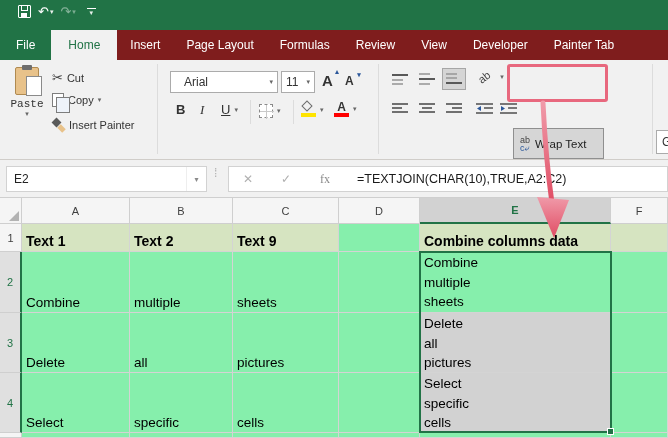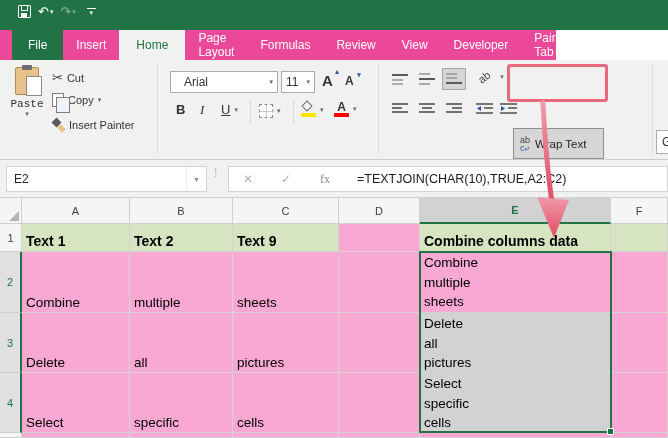--- a/index.html
+++ b/index.html
@@ -14,22 +14,22 @@
   .qat .caret { font-size:7px; opacity:.9; }
   .qat .dim { opacity:.45; }
   .qat-custom { display:flex; flex-direction:column; align-items:center; line-height:4px; margin-left:4px; }
   .qat-custom .bar { width:9px; height:1.5px; background:#fff; margin-bottom:2px; }
   .qat-custom .caret { font-size:7px; }
   .floppy { width:13px; height:13px; border:1.4px solid #fff; border-radius:1px; position:relative; }
   .floppy::before { content:""; position:absolute; left:2px; top:0; width:5px; height:4px; border:1.2px solid #fff; border-top:none; }
   .floppy::after { content:""; position:absolute; left:2px; bottom:0; width:5.5px; height:4px; background:#fff; }
 
   
-  .tabrow { position:absolute; left:0; top:30px; width:556px; height:30px; background:#ec4899;
-    display:flex; align-items:stretch; padding-left:12px; }
+  .tabrow { position:absolute; left:0; top:30px; width:668px; height:30px; background:#7f1d1d;
+    display:flex; align-items:stretch; }
   .tab { color:#fff; font-size:12px; display:flex; align-items:center; padding:0 13px; cursor:default; }
   .tab.file { background:#217346; padding:0 16px; }
   .tab.active { background:#f1f1f1; color:#217346; padding:0 17px; }
 
   
   .ribbon { position:absolute; left:0; top:60px; width:668px; height:100px; background:#f1f1f1;
     border-bottom:1px solid #d0cdc9; font-size:11px; color:#333; }
   .vsep { position:absolute; top:4px; height:90px; width:1px; background:#dcdcdc; }
   .grouplabel { position:absolute; top:142px; font-size:10.5px; color:#6a6a6a; }
   .launcher { position:absolute; top:139px; width:11px; height:11px; }
@@ -105,21 +105,21 @@
     display:grid; grid-template-columns:22px 108px 103px 106px 81px 191px 57px;
     grid-template-rows:26px 28px 61px 60px 60px 5px; font-size:13.5px; color:#000; }
   .hd { background:#f5f5f5; border-right:1px solid #cfcfcf; border-bottom:1px solid #cfcfcf;
     display:flex; align-items:center; justify-content:center; font-size:11px; color:#3f3f3f; }
   .hd.selcol { background:#d2d2d2; color:#217346; font-weight:bold; border-bottom:2px solid #217346; }
   .hd.selrow { background:#e0e0e0; color:#217346; border-right:2px solid #217346; }
   .corner { position:relative; background:#f5f5f5; border-right:1px solid #cfcfcf; border-bottom:1px solid #cfcfcf; }
   .corner::after { content:""; position:absolute; right:2px; bottom:2px; width:0; height:0;
     border-left:10px solid transparent; border-bottom:10px solid #b3b3b3; }
   .c { border-right:1px solid #d4d4d4; border-bottom:1px solid #d4d4d4; padding:0 4px 2px 4px;
-    display:flex; align-items:flex-end; overflow:hidden; white-space:nowrap; background:#f9a8d4; }
+    display:flex; align-items:flex-end; overflow:hidden; white-space:nowrap; background:#86efac; }
   .c.green { background:#d6e4c1; }
   .c.bold { font-weight:bold; font-size:14px; }
   .c.graysel { background:#d2d2d2; }
   .c.multi { white-space:pre-line; line-height:19.5px; padding-top:1px; display:block; }
   .selbox { position:absolute; left:419px; top:53px; width:193px; height:182px; border:2.5px solid #217346; pointer-events:none; }
   .handle { position:absolute; right:-4px; bottom:-4px; width:7px; height:7px; background:#217346; border:1.5px solid #fff; }
 
   
   .redbox { position:absolute; left:507px; top:64px; width:101px; height:38px; border:3px solid #e8687e;
     border-radius:3px; pointer-events:none; z-index:30; }
@@ -145,22 +145,22 @@
         </span>
       <span class="qat-custom">
           <span class="bar"></span>
           <span class="caret">▾</span>
         </span>
     </div>
   </div>
 
   <div class="tabrow">
     <span class="tab file">File</span>
+    <span class="tab active">Home</span>
     <span class="tab">Insert</span>
-    <span class="tab active">Home</span>
     <span class="tab">Page Layout</span>
     <span class="tab">Formulas</span>
     <span class="tab">Review</span>
     <span class="tab">View</span>
     <span class="tab">Developer</span>
     <span class="tab">Painter Tab</span>
   </div>
 
   <div class="ribbon">
 

